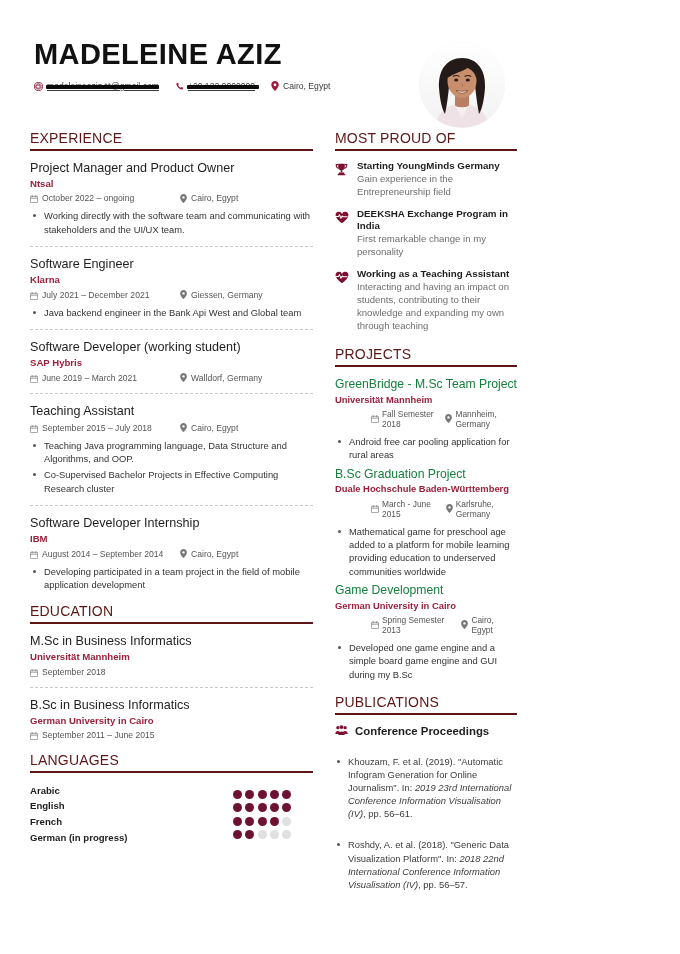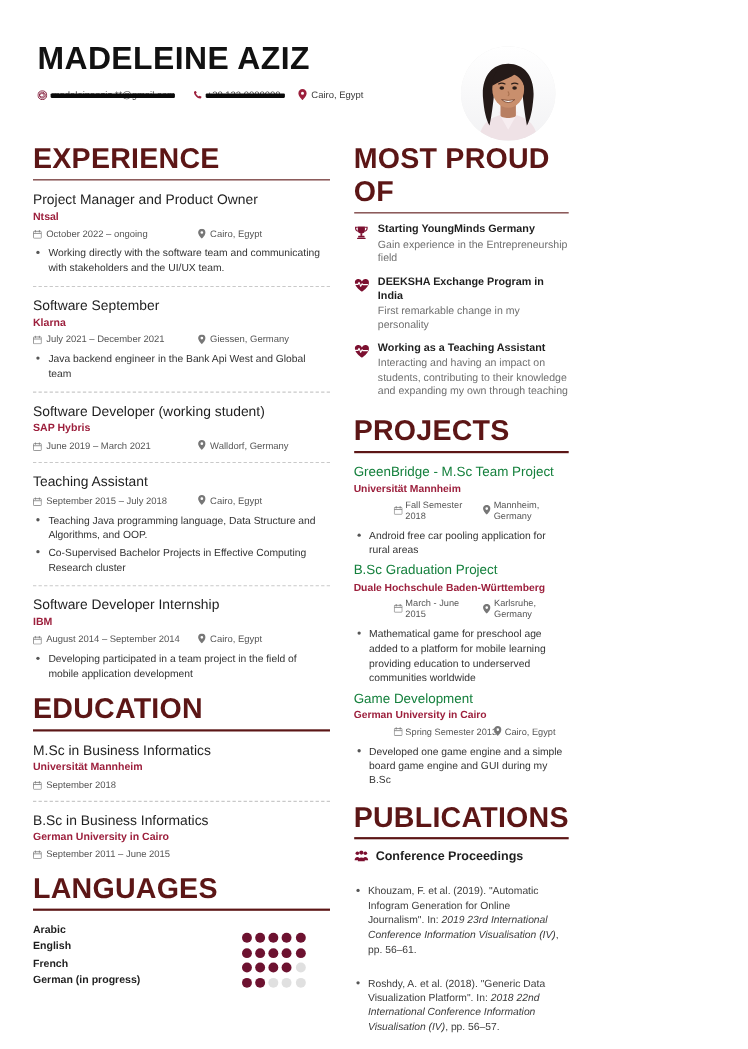--- a/index.html
+++ b/index.html
@@ -20,41 +20,41 @@
     font-size: 29px; font-weight: 700; letter-spacing: 0.4px;
     color:#111; line-height: 1; margin: 14px 0 0 4px;
     font-family: "Liberation Sans", sans-serif;
   }
   .contact-row {
     display:flex; align-items:center; margin: 12px 0 0 4px;
     font-size: 8.6px; color:#3a3a3a; gap: 0;
   }
   .contact-item { display:flex; align-items:center; margin-right: 16px; position:relative; }
   .contact-item .ic { margin-right: 4px; display:inline-flex; align-items:center; }
-  .redact { position:relative; }
+  .redact { position:relative;text-decoration:underline; }
   .redact::after {
     content:""; position:absolute; left:-1px; top:42%; height:3.4px; width:101%;
     background:#0a0a0a; border-radius:1px;
   }
   .redact.phone::after { width: 108%; height:3.8px; }
   .photo {
     position:absolute; right: 12px; top: 2px;
     width: 86px; height: 86px; border-radius: 50%;
     overflow:hidden; background:#f3f3f3;
   }
   .photo svg { display:block; }
 
   
   .cols { display:flex; gap: 0; }
   .col-left { width: 392px; padding-right: 22px; }
   .col-right { width: 238px; }
 
   
   .sec-title {
-    font-size: 26px; font-weight: 700; letter-spacing: 0.2px;
+    font-size: 14px; font-weight: 400; letter-spacing: 0.2px;
     color:#5c1616; margin: 12px 0 0 0; line-height:1.15;
   }
   .sec-rule { height: 1.6px; background:#5c1616; margin-top: 3px; }
 
   
   .entry { padding-top: 10px; }
   .entry-sep { border-bottom: 1px dashed #c9c9c9; margin-top: 10px; }
   .job-title { font-size: 12.6px; color:#1e1e1e; line-height:1.2; }
   .org { font-size: 9.6px; font-weight:700; color:#9c1f3c; margin-top: 2px; line-height:1.2; }
   .meta { display:flex; align-items:center; margin-top: 4px; font-size: 8.6px; color:#555; }
@@ -66,21 +66,21 @@
   ul.bullets li {
     position:relative; padding-left: 14px; font-size: 9.4px;
     color:#333; line-height: 1.42; margin-bottom: 3px;
   }
   ul.bullets li::before {
     content:""; position:absolute; left: 3px; top: 5px;
     width: 3px; height:3px; border-radius:50%; background:#555;
   }
 
   
-  .lang-wrap { display:flex; justify-content:space-between; align-items:flex-end; margin-top: 10px; gap: 32px; }
+  .lang-wrap { display:flex; justify-content:space-between; align-items:center; margin-top: 10px; gap: 32px; }
   .lang-names { font-size: 9.6px; font-weight:700; color:#1e1e1e; line-height: 1.62; }
   .lang-dots { padding-right: 22px; padding-top: 1px; }
   .dot-row { display:flex; gap: 3.2px; height: 13.4px; align-items:center; }
   .dot { width: 9px; height: 9px; border-radius:50%; background:#e0e0e0; }
   .dot.on { background:#6d1230; }
 
   
   .proud-item { display:flex; margin-top: 9px; }
   .proud-ic { width: 22px; flex:0 0 22px; padding-top: 2px; color:#7c1030; }
   .proud-body { flex:1; }
@@ -221,21 +221,21 @@
               <span>Cairo, Egypt</span>
             </span>
           </div>
           <ul class="bullets">
             <li>Working directly with the software team and communicating with stakeholders and the UI/UX team.</li>
           </ul>
         </div>
         <div class="entry-sep"></div>
 
         <div class="entry">
-          <div class="job-title">Software September</div>
+          <div class="job-title">Software Engineer</div>
           <div class="org">Klarna</div>
           <div class="meta">
             <span class="date">
               <span class="ic">
                   <svg width="8" height="8" viewBox="0 0 16 16">
                     <rect x="0.8" y="2.6" width="14.4" height="12.6" rx="1.4" fill="none" stroke="#777" stroke-width="1.4"></rect>
                     <path d="M0.8 6.4h14.4" stroke="#777" stroke-width="1.4"></path>
                     <path d="M4.4 0.9v3M11.6 0.9v3" stroke="#777" stroke-width="1.4" stroke-linecap="round"></path>
                   </svg>
                 </span>

